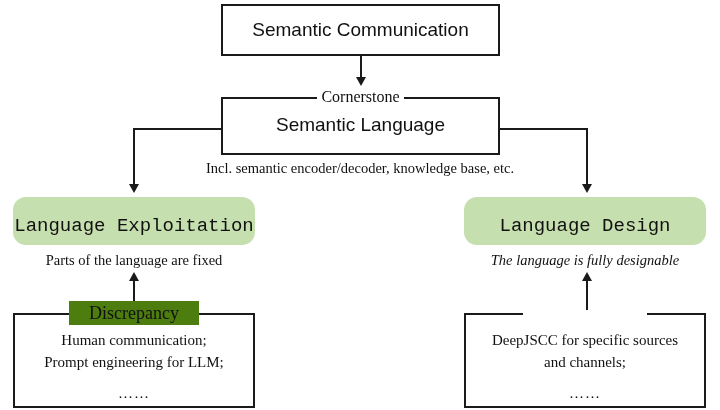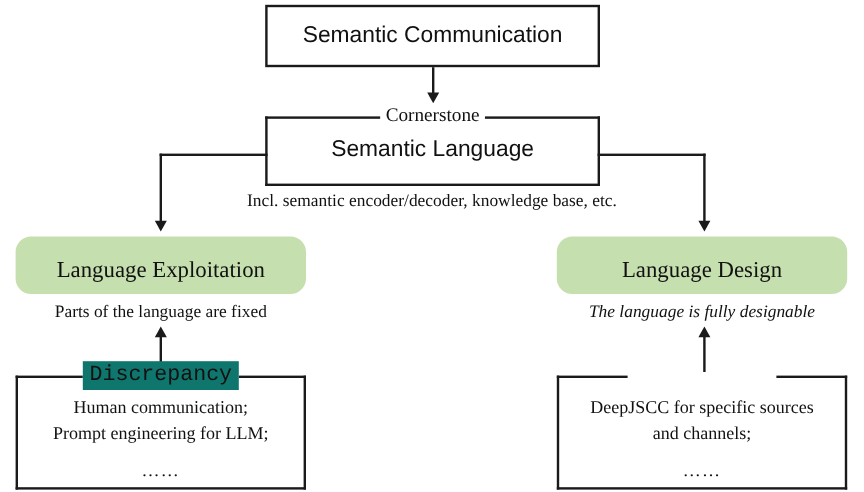--- a/index.html
+++ b/index.html
@@ -110,21 +110,21 @@
     border-radius: 13px;
     display: flex;
     align-items: center;
     justify-content: center;
     height: 48px;
     top: 197px;
   }
   #box-language-exploitation { left: 13px;  width: 242px; }
   #box-language-design       { left: 464px; width: 242px; }
   .green-label {
-    font-family: Liberation Serif, serif;
+    font-family: Liberation Mono, monospace;
     font-size: 19px;
     color: #111111;
     white-space: nowrap;
     margin-top: 10px;
   }
 
   
   .bottom-box {
     position: absolute;
     box-sizing: border-box;
@@ -141,22 +141,22 @@
   #dis-rule-right { left: 199px; top: 313px; width: 56px; }
   #con-rule-left  { left: 464px; top: 313px; width: 59px; }
   #con-rule-right { left: 647px; top: 313px; width: 59px; }
 
   .notch-label {
     position: absolute;
     height: 24px;
     display: flex;
     align-items: center;
     justify-content: center;
-    background: #0f766e;
-    font-family: Liberation Mono, monospace;
+    background: #4d7c0f;
+    font-family: Liberation Serif, serif;
     font-size: 18px;
     color: #111111;
     white-space: nowrap;
     text-align: center;
   }
   #notch-discrepancy { left: 69px;  top: 301px; width: 130px; }
   #notch-consistence { left: 523px; top: 301px; width: 124px; }
 
   .bottom-body {
     position: absolute;

